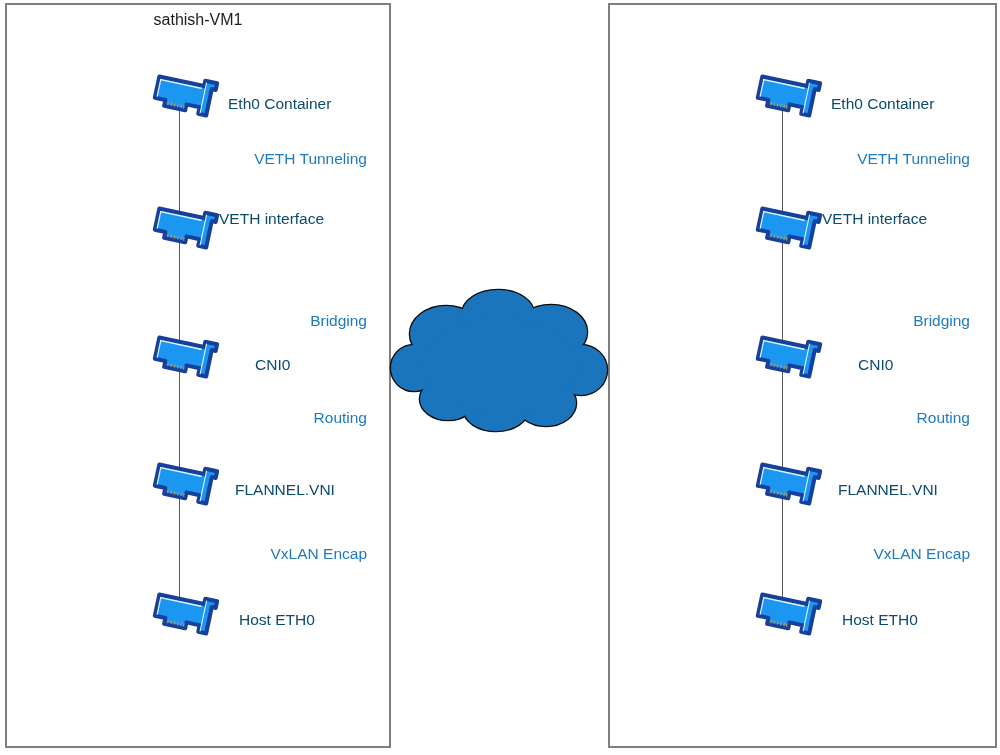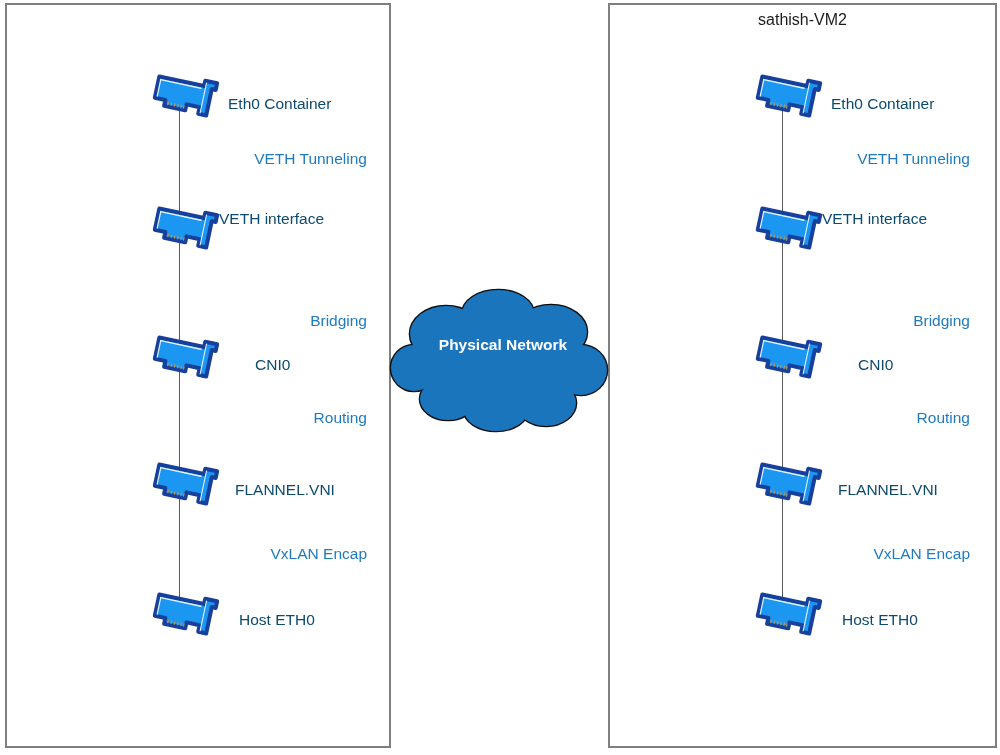--- a/index.html
+++ b/index.html
@@ -73,20 +73,21 @@
           <path d="M51 54 V59"></path>
           <path d="M55 54 V59"></path>
       </g>
     </g>
   </defs>
 </svg>
 
 <div id="stage">
 
   <div class="panel" id="vm1-panel">
+    <div class="panel-title">sathish-VM1</div>
     <div class="vline"></div>
 
     <div class="nic n0">
       <svg viewBox="-6 -4 118 92">
           <use href="#nic-symbol"></use>
         </svg>
       </div>
     <div class="nlabel n0">Eth0 Container</div>
 
     <div class="elabel e0">VETH Tunneling</div>
@@ -120,21 +121,20 @@
 
     <div class="nic n4">
       <svg viewBox="-6 -4 118 92">
           <use href="#nic-symbol"></use>
         </svg>
       </div>
     <div class="nlabel n4">Host ETH0</div>
   </div>
 
   <div class="panel" id="vm2-panel">
-    <div class="panel-title">sathish-VM2</div>
     <div class="vline"></div>
 
     <div class="nic n0">
       <svg viewBox="-6 -4 118 92">
           <use href="#nic-symbol"></use>
         </svg>
       </div>
     <div class="nlabel n0">Eth0 Container</div>
 
     <div class="elabel e0">VETH Tunneling</div>
@@ -195,17 +195,16 @@
         <ellipse cx="163" cy="46" rx="36" ry="27"></ellipse>
         <ellipse cx="193" cy="84" rx="26" ry="25"></ellipse>
         <ellipse cx="158" cy="117" rx="30" ry="23"></ellipse>
         <ellipse cx="108" cy="124" rx="32" ry="21"></ellipse>
         <ellipse cx="60" cy="113" rx="28" ry="21"></ellipse>
         <ellipse cx="26" cy="82" rx="23" ry="23"></ellipse>
         <ellipse cx="111" cy="80" rx="78" ry="48"></ellipse>
       </g>
     </svg>
     <div id="cloud-text">
-      <div>Physical Network</div>
     </div>
   </div>
 
 </div>
 
 </body></html>

